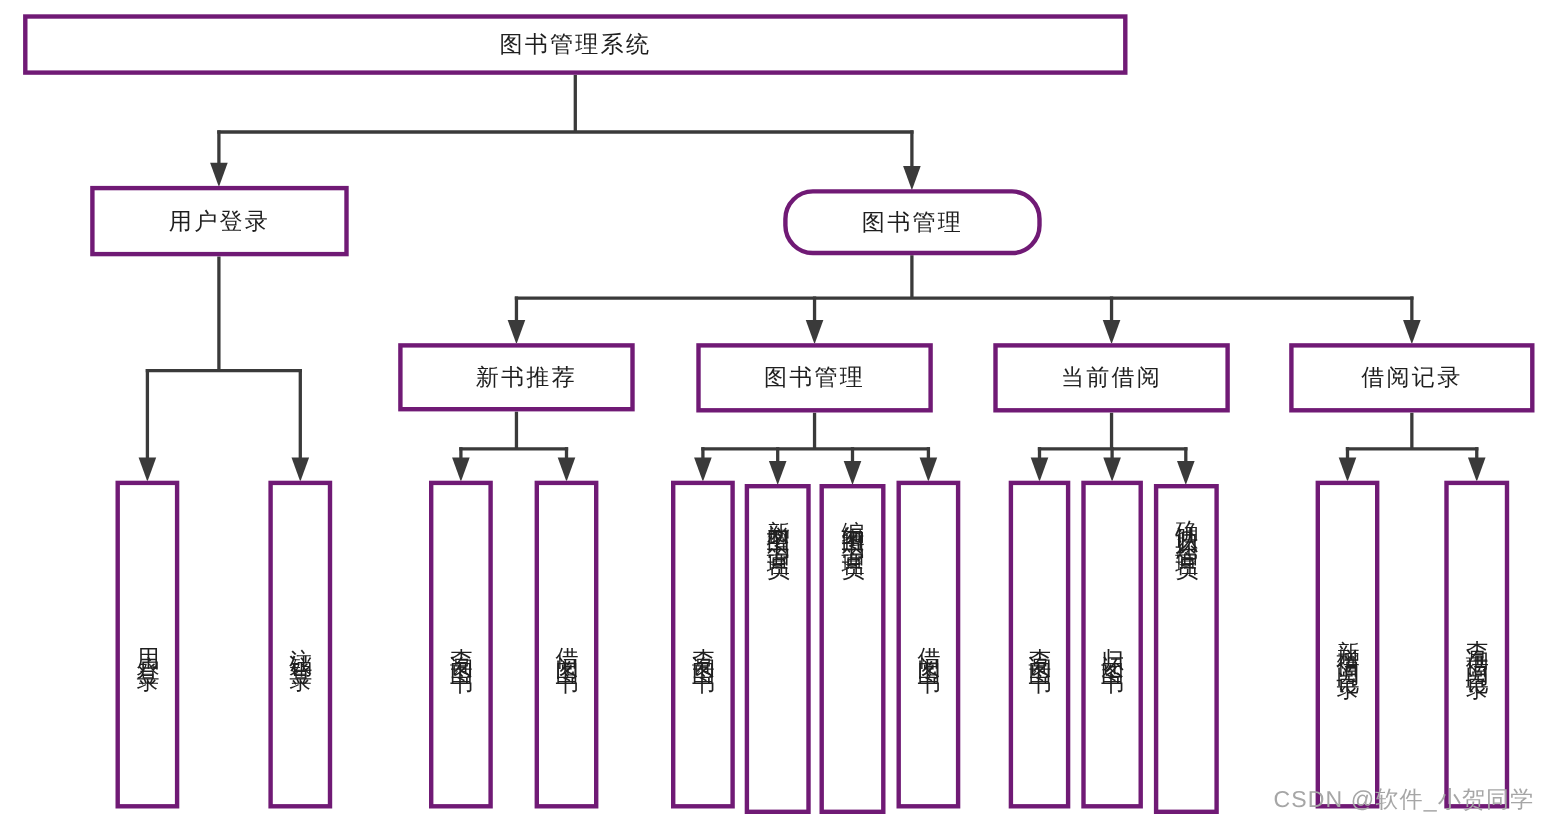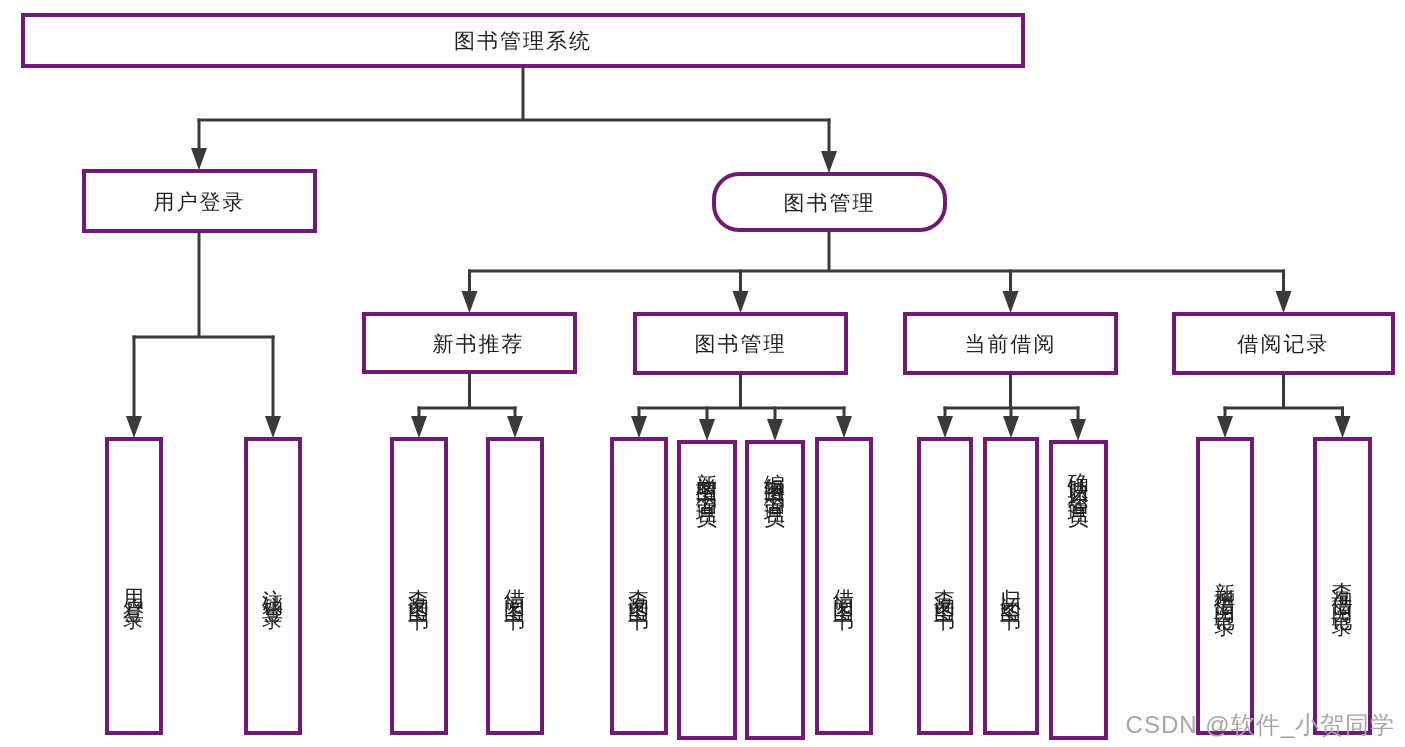--- a/index.html
+++ b/index.html
@@ -68,21 +68,21 @@
   #l-cb-query  { left: 917px;  top: 437px; width: 56px; height: 298px; }
   #l-cb-return { left: 983px;  top: 437px; width: 56px; height: 298px; }
   #l-cb-confirm{ left: 1049px; top: 440px; width: 59px; height: 300px; }
   #l-br-add    { left: 1196px; top: 437px; width: 58px; height: 298px; }
   #l-br-query  { left: 1313px; top: 437px; width: 59px; height: 298px; }
 
   .watermark {
     position: absolute;
     right: 10px;
     bottom: 6px;
-    font-size: 24px;
+    font-size: 21px;
     letter-spacing: 1px;
     color: #a6a6a6;
     z-index: 3;
     white-space: nowrap;
   }
 </style>
 </head>
 <body>
 
 <div class="stage">

